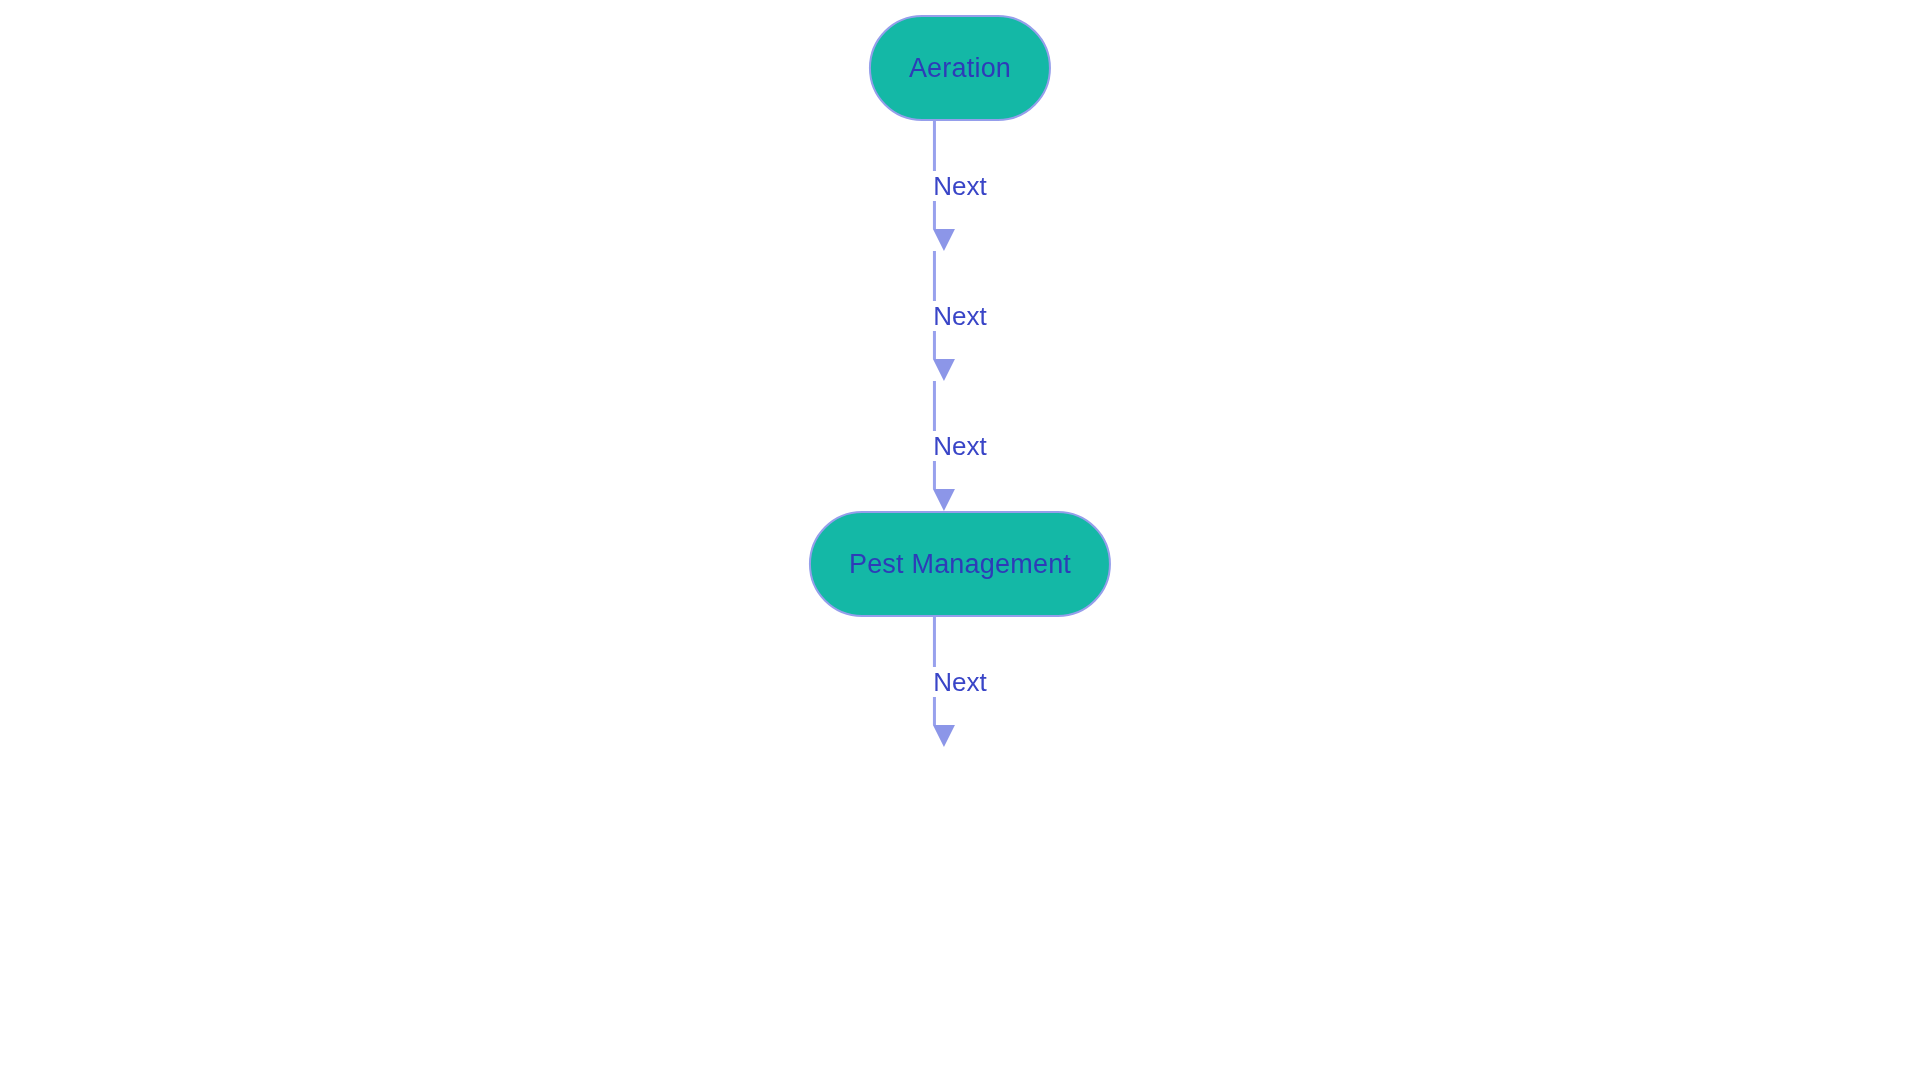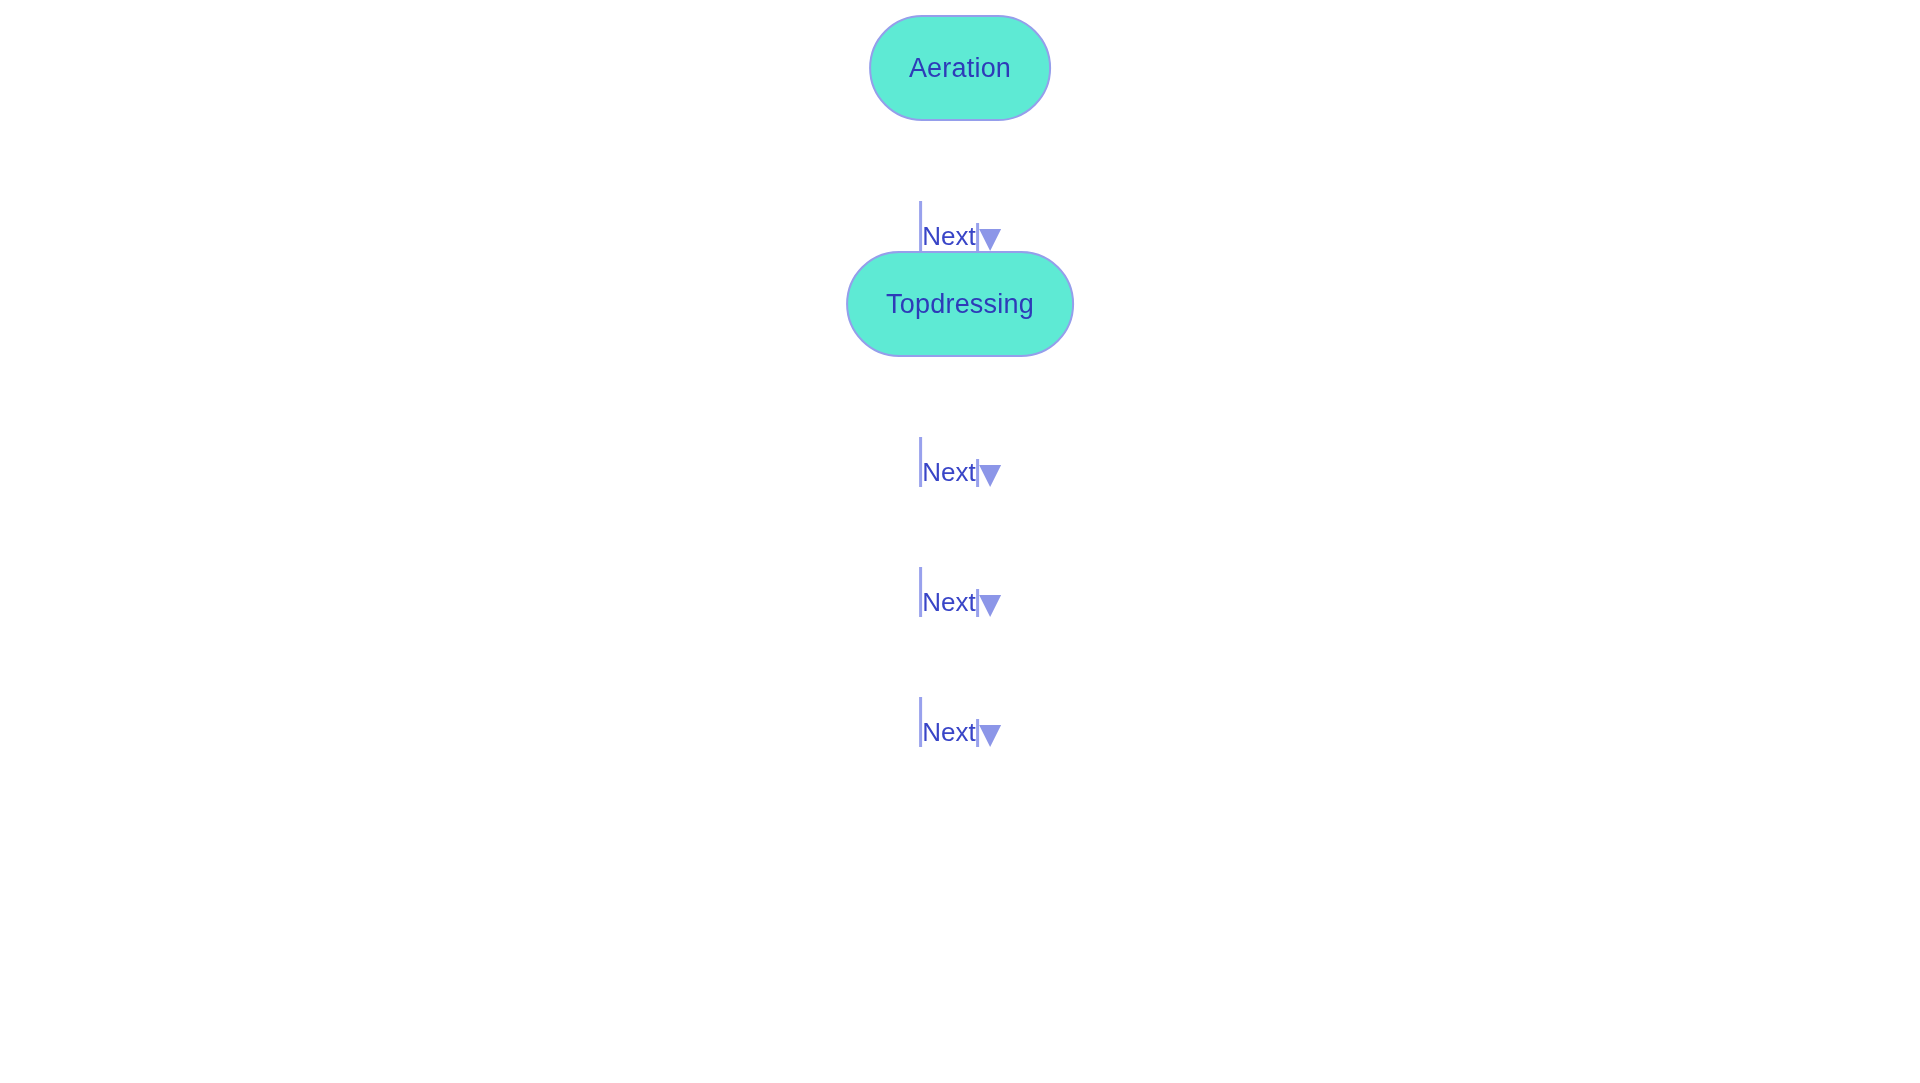--- a/index.html
+++ b/index.html
@@ -21,36 +21,37 @@
     top: 15px;
     transform: translateX(-50%);
     display: flex;
     flex-direction: column;
     align-items: center;
   }
   .node {
     box-sizing: border-box;
     height: 106px;
     padding: 0 38px;
-    background: #5eead4;
+    background: #14b8a6;
     border: 2px solid #959eeb;
     border-radius: 53px;
     display: flex;
     align-items: center;
     justify-content: center;
   }
   .node-label {
     font-size: 27px;
     letter-spacing: 0.2px;
     color: #2e3bb8;
     white-space: nowrap;
   }
   .connector {
     display: flex;
-    align-items: flex-end;
+    flex-direction: column;
+    align-items: flex-start;
     height: 130px;
   }
   .edge-line {
     width: 3px;
     background: #98a1ed;
   }
   .seg1 { height: 50px; }
   .seg2 { height: 28px; }
   .edge-label {
     font-size: 26px;
@@ -77,39 +78,39 @@
       <span class="node-label">Aeration</span>
     </div>
 
     <div class="connector">
       <div class="edge-line seg1"></div>
       <div class="edge-label">Next</div>
       <div class="edge-line seg2"></div>
       <div class="arrowhead"></div>
     </div>
 
-    <div class="node">
-      <span class="node-label">Topdressing</span>
-    </div>
 
     <div class="connector">
       <div class="edge-line seg1"></div>
       <div class="edge-label">Next</div>
       <div class="edge-line seg2"></div>
       <div class="arrowhead"></div>
     </div>
 
 
     <div class="connector">
       <div class="edge-line seg1"></div>
       <div class="edge-label">Next</div>
       <div class="edge-line seg2"></div>
       <div class="arrowhead"></div>
     </div>
 
+    <div class="node">
+      <span class="node-label">Pest Management</span>
+    </div>
 
     <div class="connector">
       <div class="edge-line seg1"></div>
       <div class="edge-label">Next</div>
       <div class="edge-line seg2"></div>
       <div class="arrowhead"></div>
     </div>
 
 
   </div>

